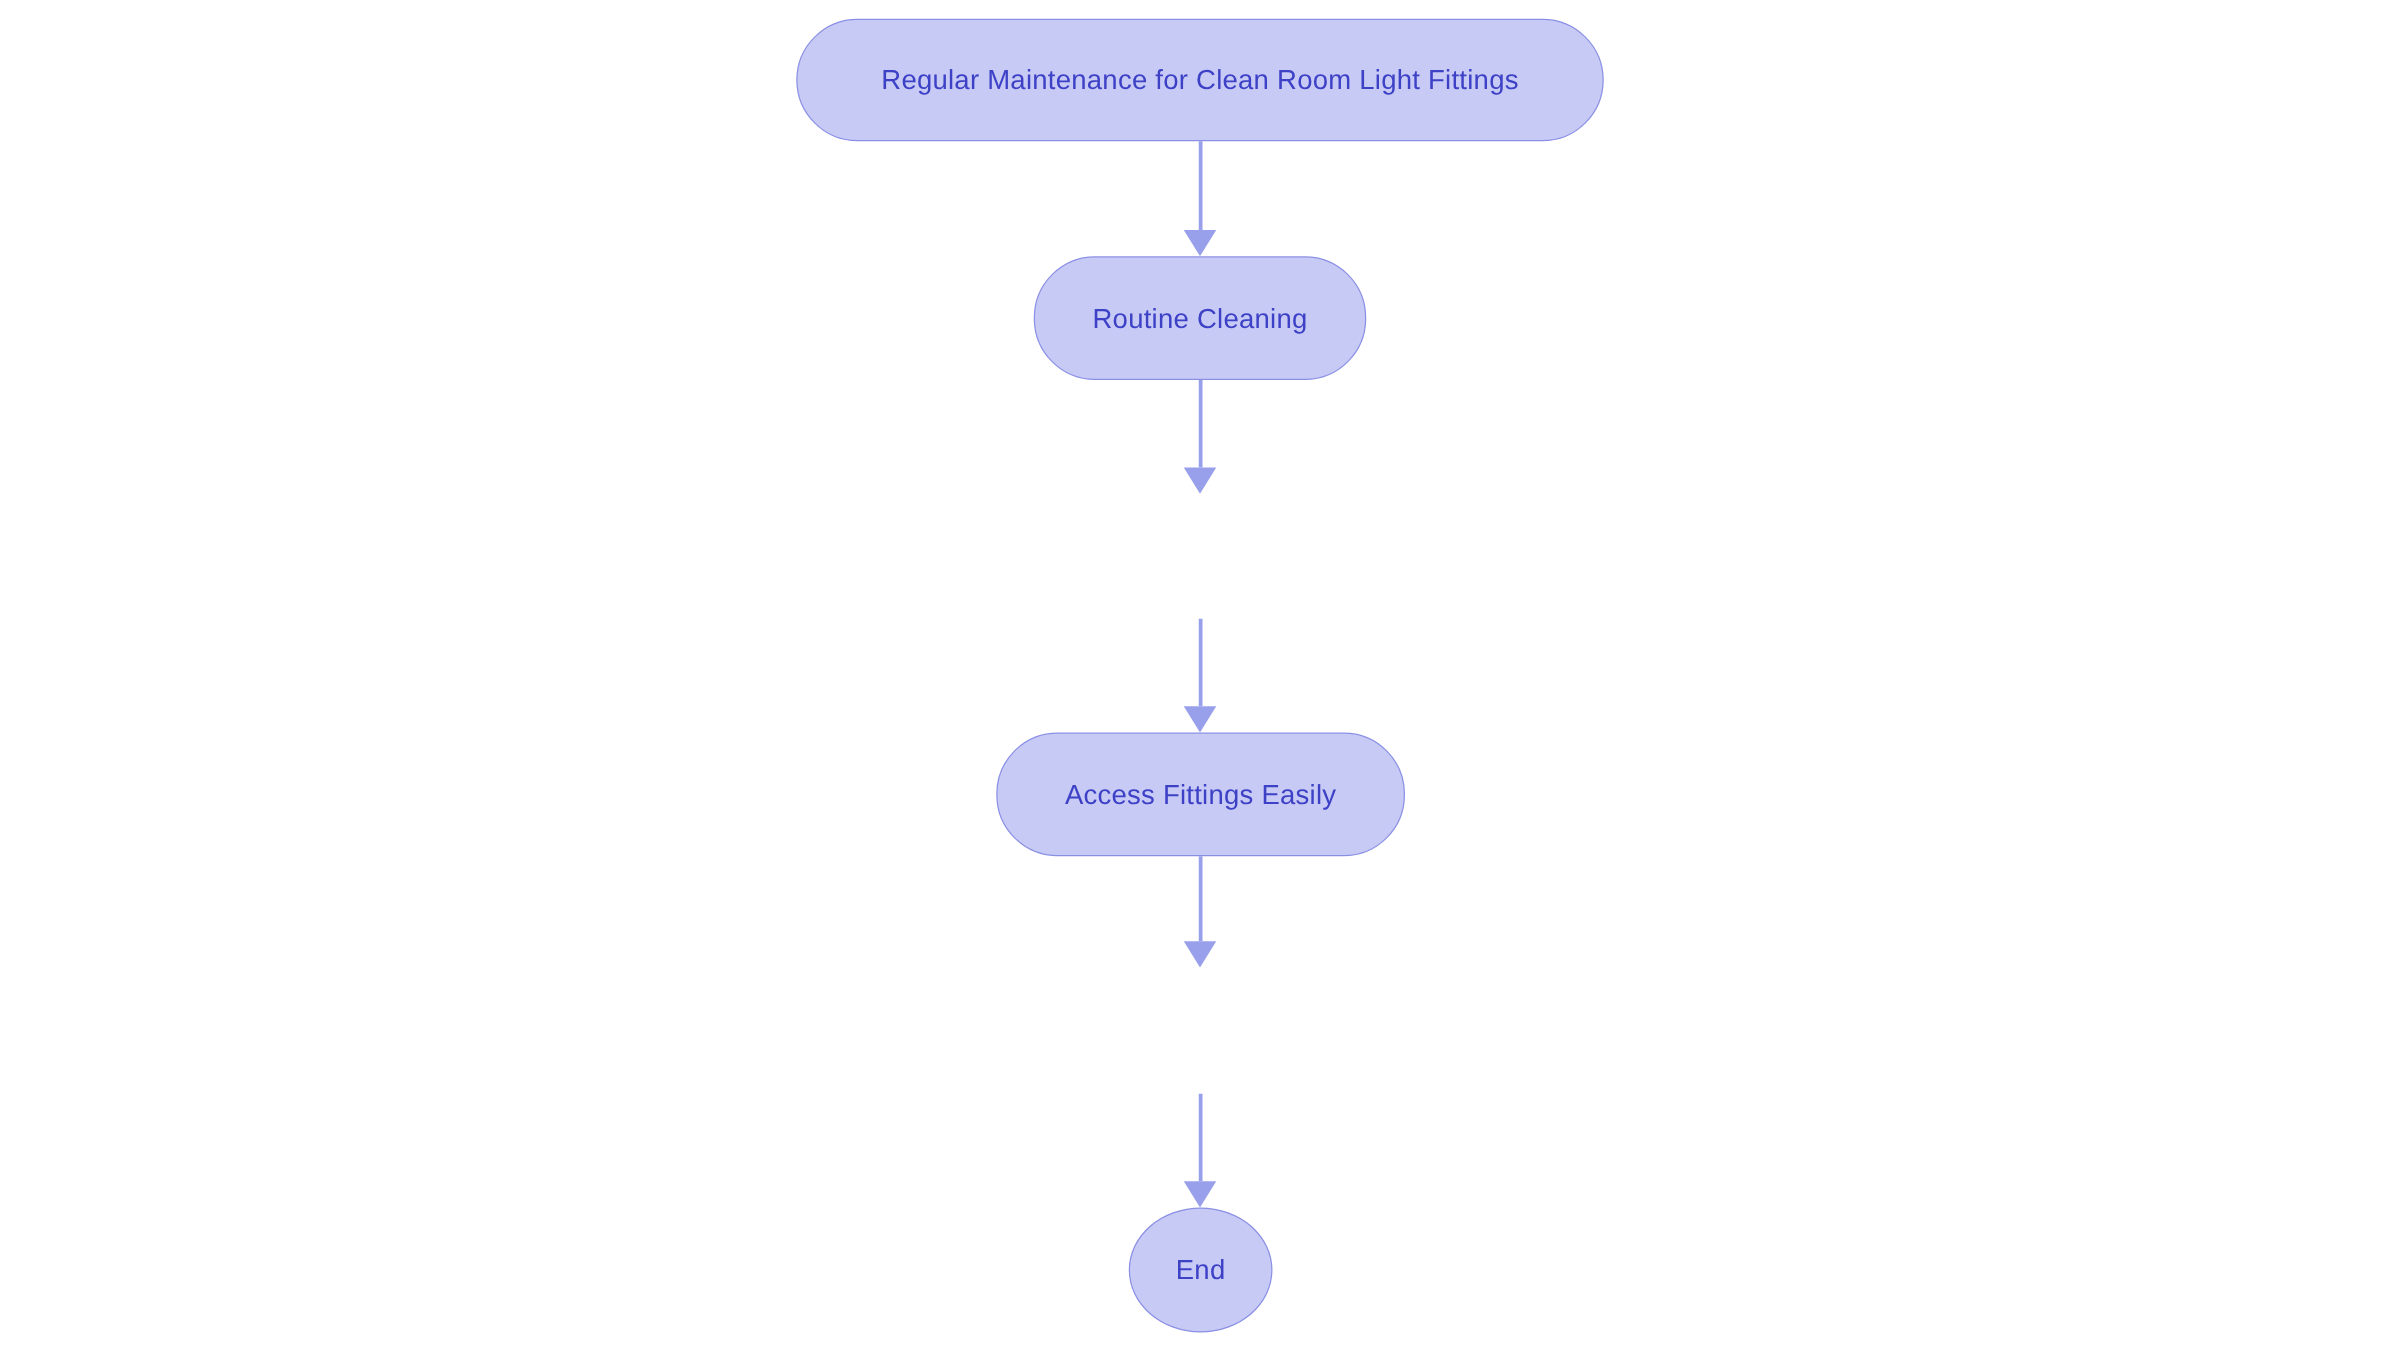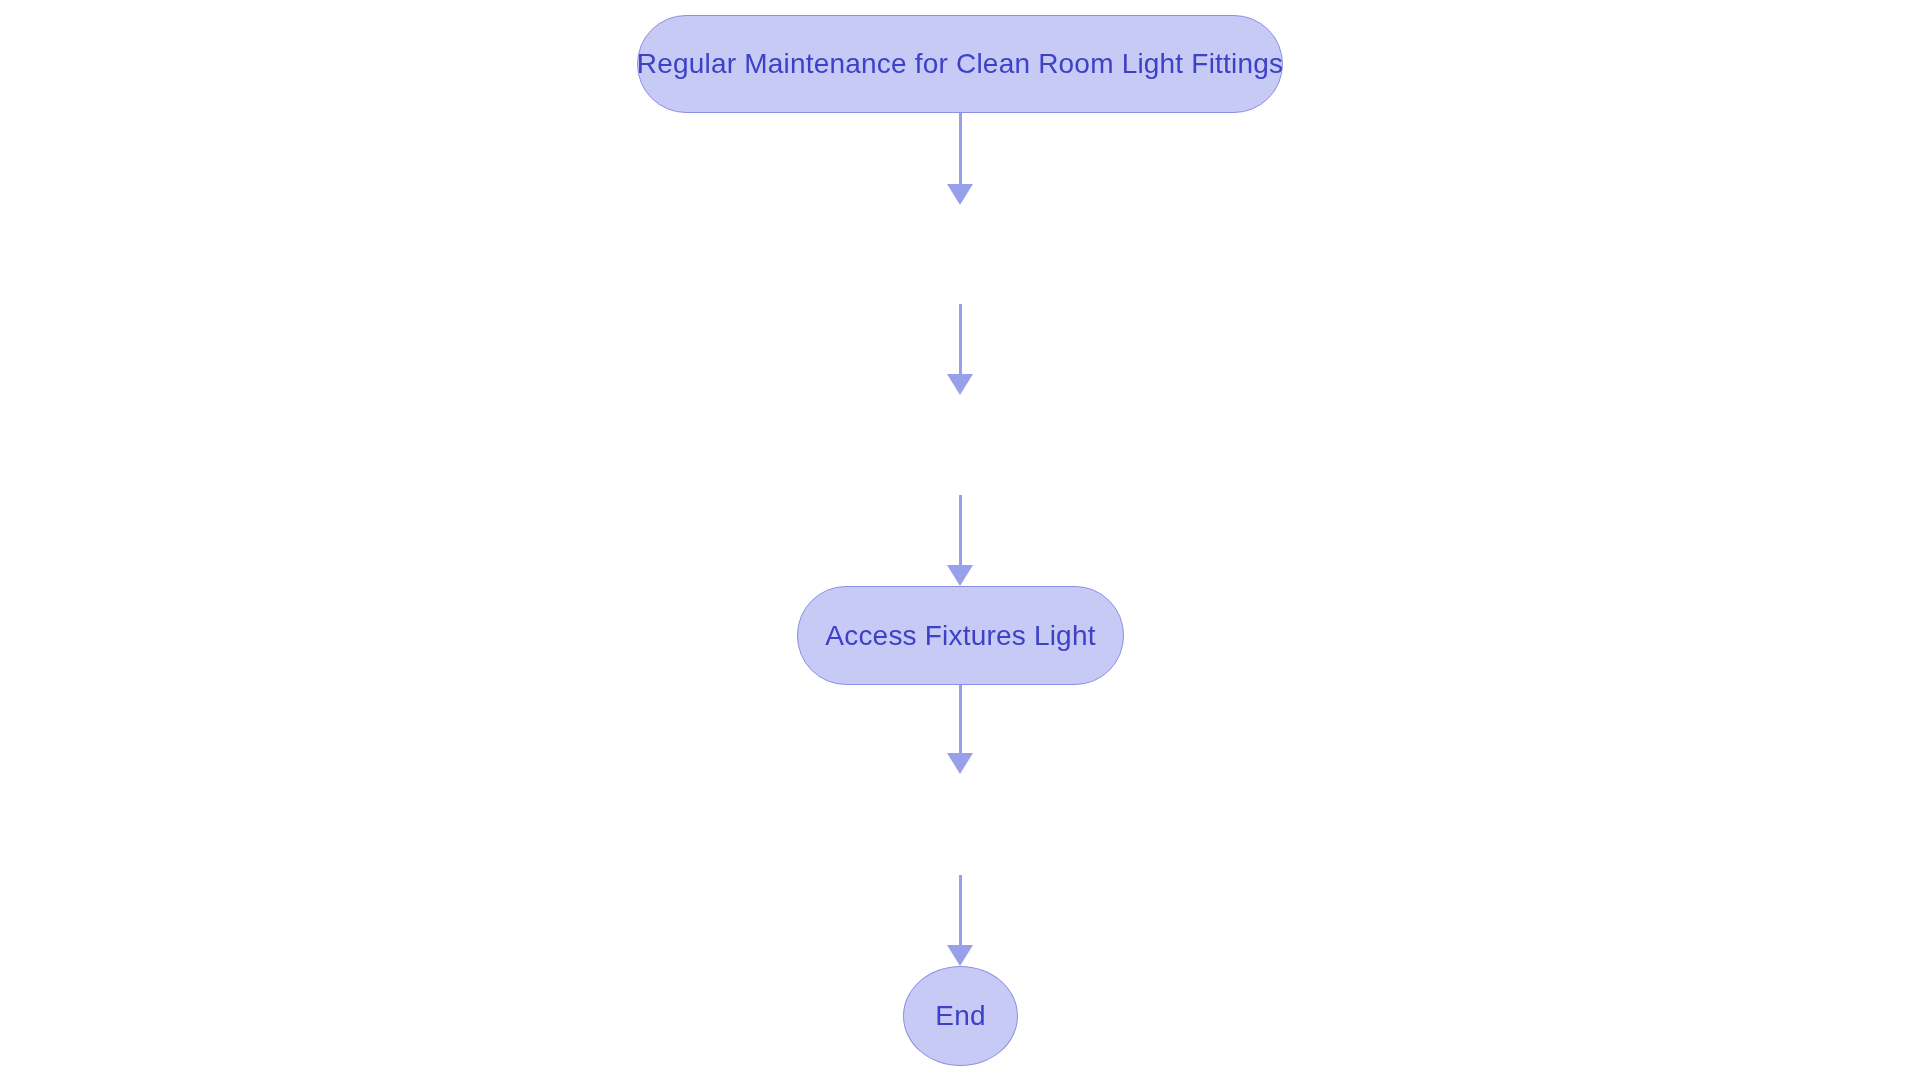--- a/index.html
+++ b/index.html
@@ -24,21 +24,21 @@
     background: var(--bg);
   }
   .node {
     position: absolute;
     display: flex;
     align-items: center;
     justify-content: center;
     background: var(--node-fill);
     border: 1.5px solid var(--node-border);
     color: var(--text-color);
-    font-size: 28px;
+    font-size: 22px;
     letter-spacing: 0.2px;
     text-align: center;
     white-space: nowrap;
   }
   .pill { border-radius: 49px; }
   .circle { border-radius: 50%; }
 
   .n1 { left: 637px; top: 15px;  width: 646px; height: 98px; }
   .n2 { left: 827px; top: 205px; width: 266px; height: 99px; }
   .n3 { left: 784px; top: 395px; width: 352px; height: 100px; }
@@ -77,33 +77,34 @@
 
 <div class="canvas">
 
   <div class="node pill n1">Regular Maintenance for Clean Room Light Fittings</div>
 
   <div class="arrow a1">
     <div class="arrow-stem"></div>
     <div class="arrow-head"></div>
   </div>
 
+  <div class="node pill n2">Routine Cleaning</div>
 
   <div class="arrow a2">
     <div class="arrow-stem"></div>
     <div class="arrow-head"></div>
   </div>
 
 
   <div class="arrow a3">
     <div class="arrow-stem"></div>
     <div class="arrow-head"></div>
   </div>
 
-  <div class="node pill n4">Access Fixtures Light</div>
+  <div class="node pill n4">Access Fittings Easily</div>
 
   <div class="arrow a4">
     <div class="arrow-stem"></div>
     <div class="arrow-head"></div>
   </div>
 
 
   <div class="arrow a5">
     <div class="arrow-stem"></div>
     <div class="arrow-head"></div>

